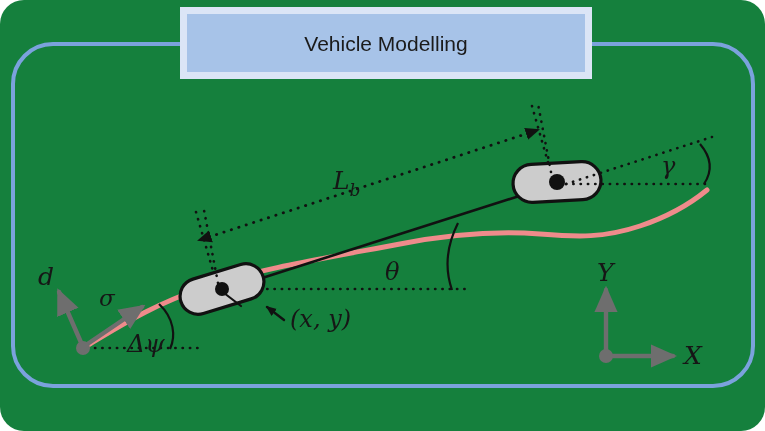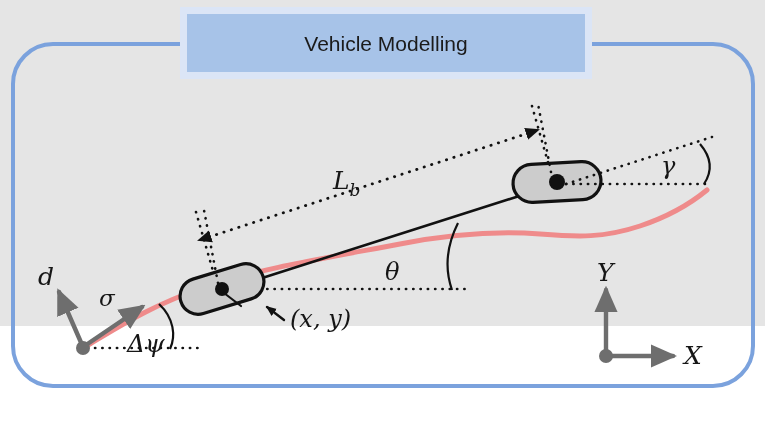--- a/index.html
+++ b/index.html
@@ -9,22 +9,23 @@
   }
   body {
     width: 765px;
     height: 431px;
     font-family: "Liberation Sans", sans-serif;
     overflow: hidden;
   }
   #canvas-root {
     position: relative;
     width: 765px;
-    height: 326px;
-    background: #e5e5e5;
+    height: 431px;
+    background: #15803d;
+    border-radius: 24px;
   }
   #figure-svg {
     position: absolute;
     top: 0;
     left: 0;
     width: 765px;
     height: 431px;
   }
   .math-label {
     font-family: "DejaVu Serif", "Liberation Serif", serif;

